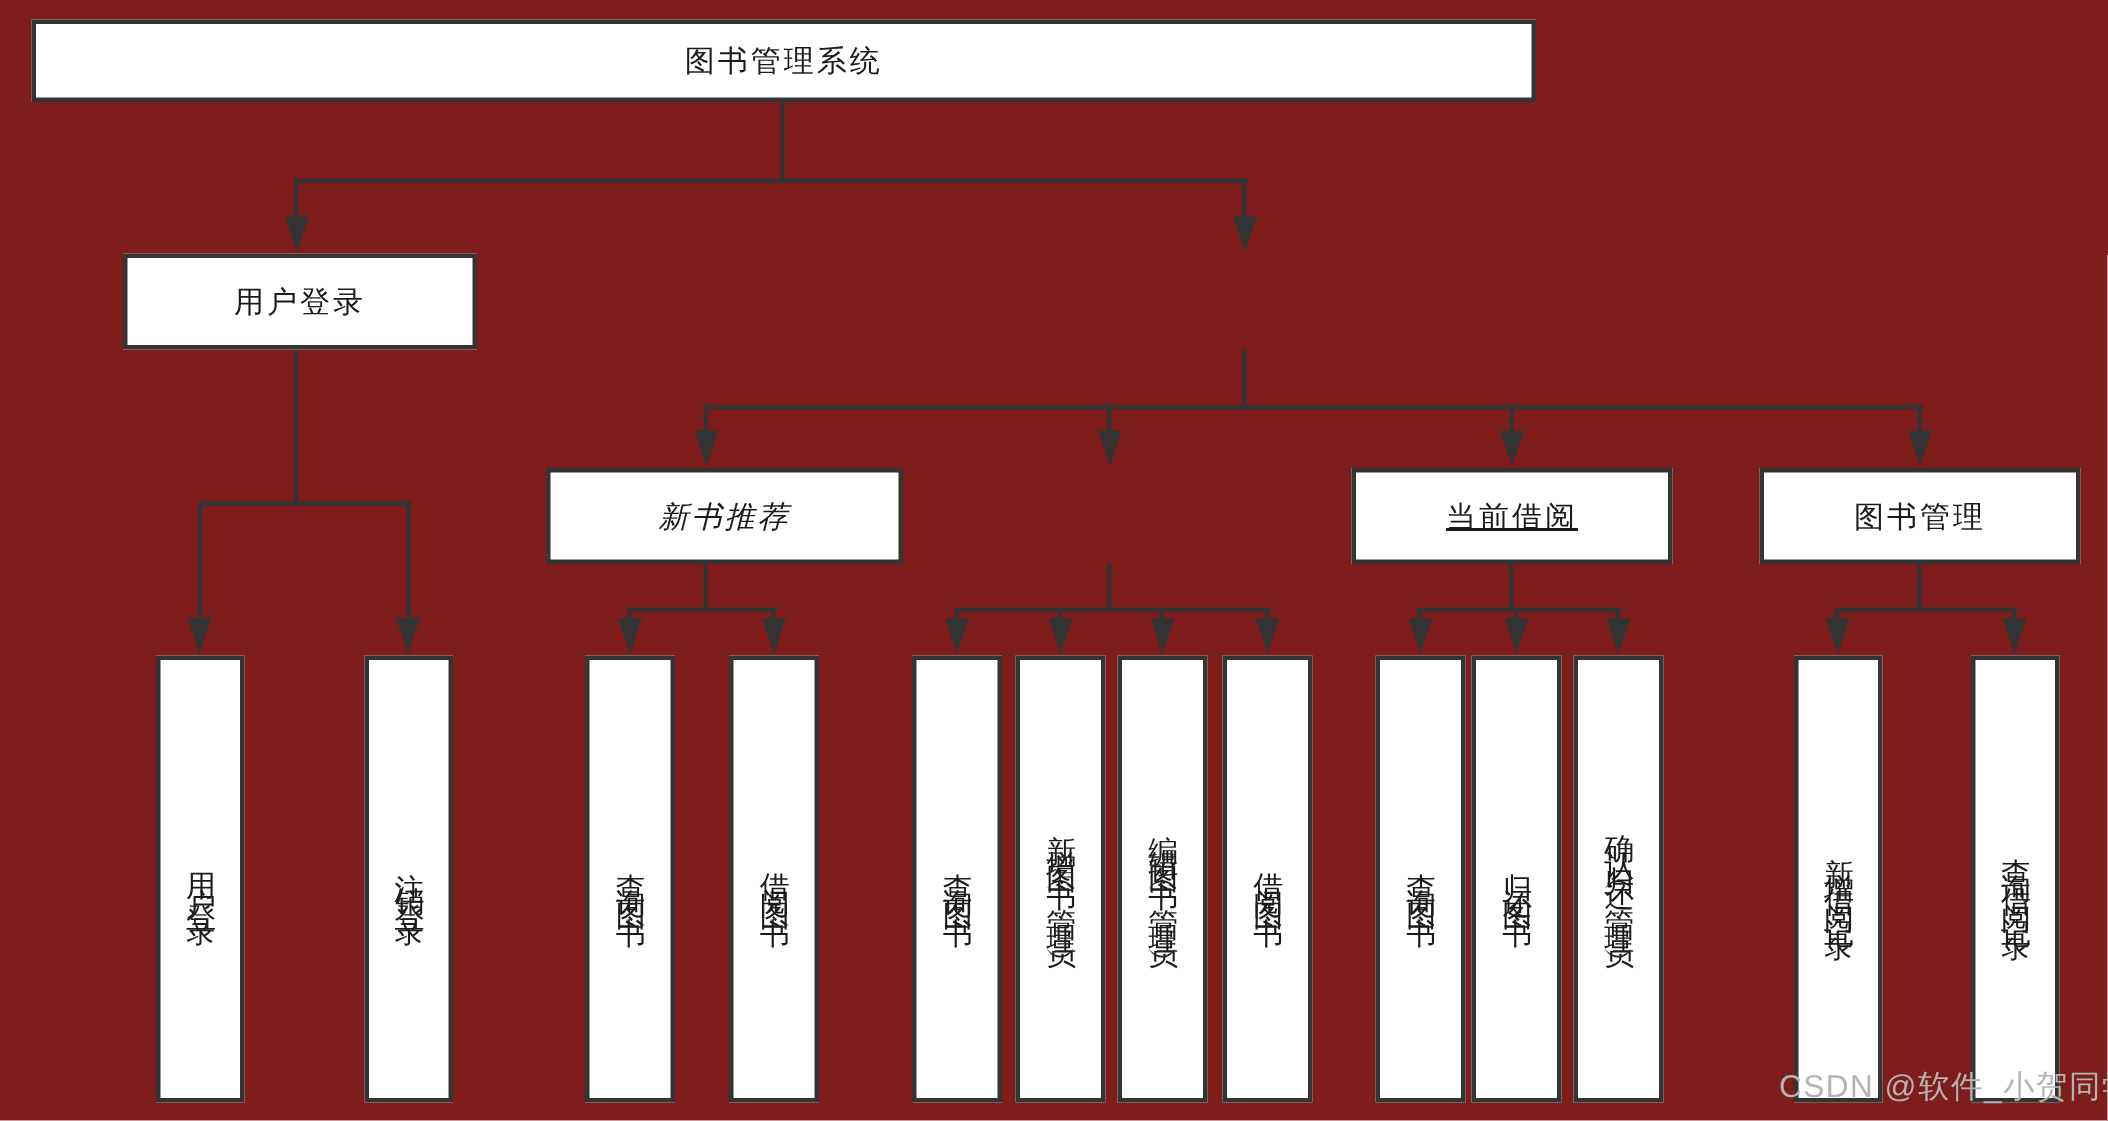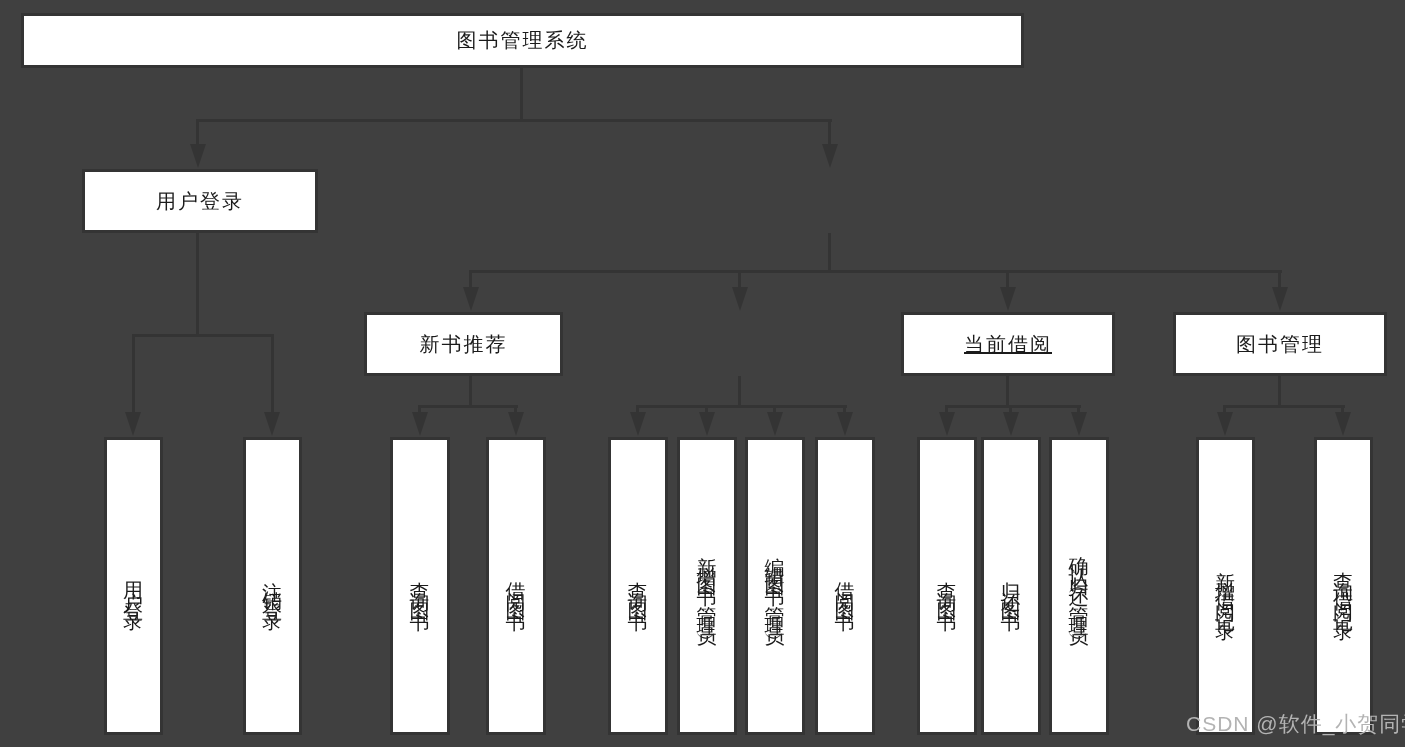--- a/index.html
+++ b/index.html
@@ -1,17 +1,17 @@
 <!DOCTYPE html>
 <html><head>
 <meta charset="utf-8">
 <style>
   html,body{margin:0;padding:0;background:#ffffff;}
   #canvas{
-    position:relative;width:1405px;height:747px;background:#404040;overflow:hidden;
+    position:relative;width:1405px;height:747px;background:#7f1d1d;overflow:hidden;
     font-family:"Liberation Sans","DejaVu Sans",sans-serif;color:#1b1b1b;
   }
   .box{
     position:absolute;box-sizing:border-box;border:3px solid #343434;background:#ffffff;
     display:flex;align-items:center;justify-content:center;
     font-size:20px;letter-spacing:2px;white-space:nowrap;z-index:2;
   }
   .vbox{z-index:2;}
   .vlabel{
     writing-mode:vertical-rl;text-orientation:mixed;
@@ -30,21 +30,21 @@
 </style>
 </head>
 <body>
 
 <div id="canvas">
 
   <div class="box" style="left:21px;top:13px;width:1003px;height:55px;">图书管理系统</div>
 
   <div class="box" style="left:82px;top:169px;width:236px;height:64px;">用户登录</div>
 
-  <div class="box" style="left:364px;top:312px;width:199px;height:64px;">新书推荐</div>
+  <div class="box" style="left:364px;top:312px;width:238px;height:64px;font-style:italic;">新书推荐</div>
   <div class="box" style="left:901px;top:312px;width:214px;height:64px;text-decoration:underline;">当前借阅</div>
   <div class="box" style="left:1173px;top:312px;width:214px;height:64px;">图书管理</div>
 
   <div class="box vbox" style="left:104px;top:437px;width:59px;height:298px;">
     <span class="vlabel">用户登录</span>
   </div>
   <div class="box vbox" style="left:243px;top:437px;width:59px;height:298px;">
     <span class="vlabel">注销登录</span>
   </div>
 

